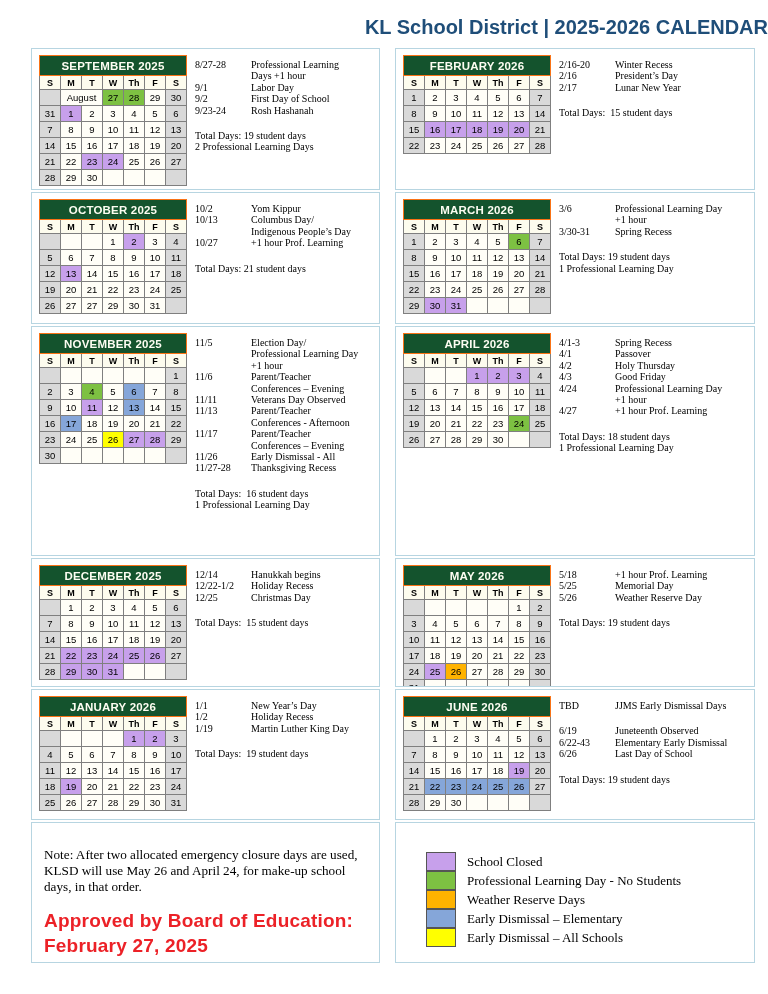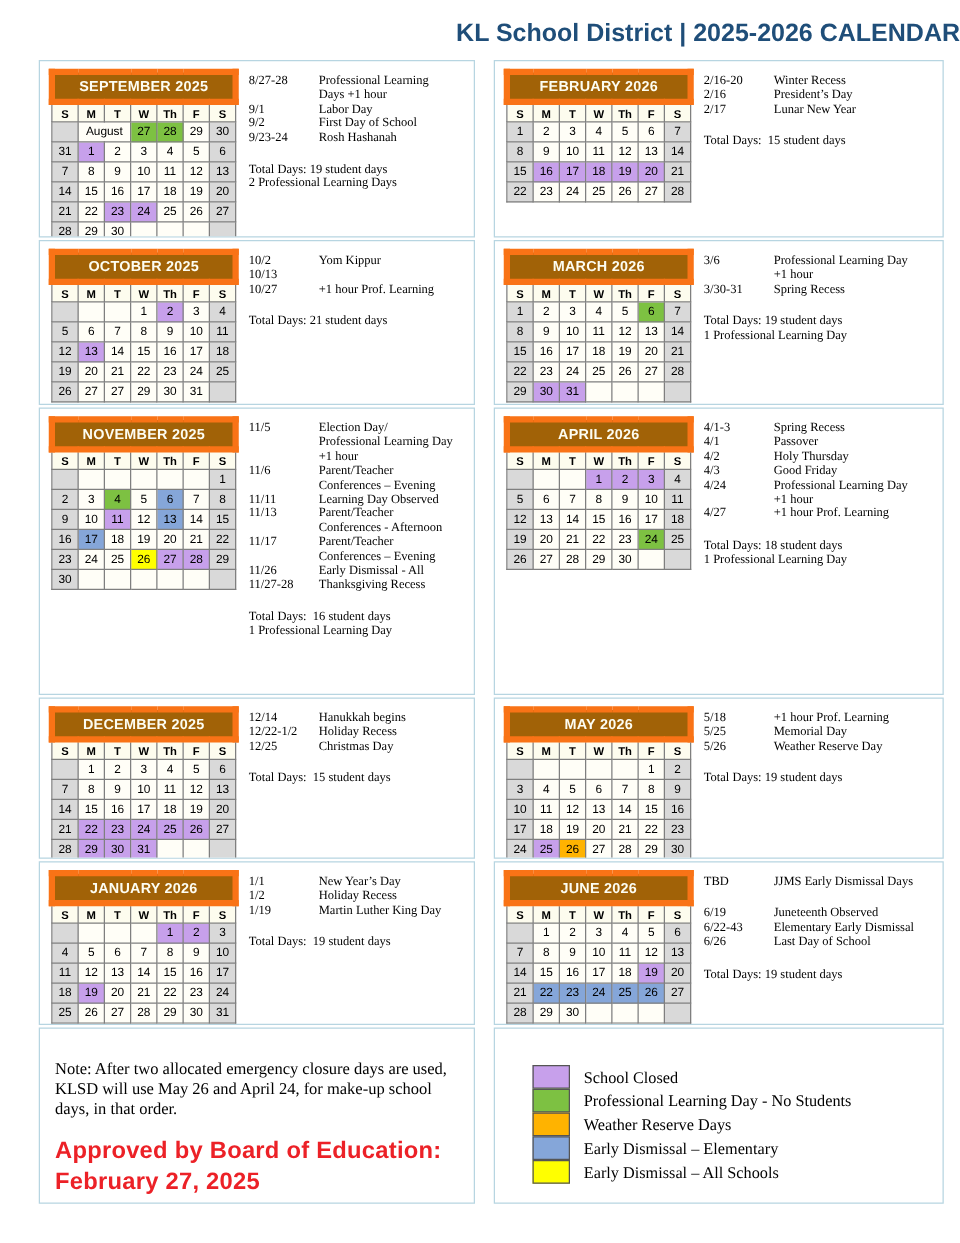--- a/index.html
+++ b/index.html
@@ -4,22 +4,22 @@
 <style>
   html,body{margin:0;padding:0;background:#ffffff;}
   body{width:768px;height:994px;font-family:"Liberation Sans",sans-serif;position:relative;overflow:hidden;}
   .page-title{color:#1F4E79;font-weight:bold;font-size:20px;text-align:right;margin:16px 0 9px 0;font-family:"Liberation Sans",sans-serif;}
   .grid{display:grid;grid-template-columns:349px 360px;column-gap:15px;row-gap:2px;
         grid-template-rows:142px 132px 230px 129px 131px 141px;margin-left:31px;}
   .panel{border:1px solid #B7D5E1;background:#FFFFFF;box-sizing:border-box;overflow:hidden;}
   .month-panel{display:flex;align-items:flex-start;padding:6px 0 0 7px;}
   table.cal{border-collapse:collapse;flex-shrink:0;}
   table.cal th,table.cal td{border:1px solid #7F7F7F;text-align:center;padding:0;}
-  table.cal .mname{background:#a16207;color:#FDFDF2;font-size:11.5px;font-weight:bold;height:19px;
-        border:5px solid #f97316;letter-spacing:.2px;}
+  table.cal .mname{background:#14532d;color:#FDFDF2;font-size:11.5px;font-weight:bold;height:19px;
+        border:1px solid #f97316;letter-spacing:.2px;}
   table.cal tr.dow th{background:#FDFCEE;font-size:9px;font-weight:bold;height:13px;width:20px;color:#000;}
   table.cal td{font-size:9.5px;height:15px;width:20px;background:#FFFEF7;color:#000;font-family:"Liberation Sans",sans-serif;}
   table.cal td.we{background:#D9D9D9;}
   .notes{font-family:"Liberation Serif",serif;font-size:10px;line-height:1.14;padding:4px 0 0 8px;color:#000;flex:1;}
   .nrow{display:flex;}
   .nd{min-width:52px;padding-right:4px;flex-shrink:0;}
   .nt{white-space:pre;}
   .nspace{height:14px;}
   .ntotals{margin-top:14px;white-space:pre;}
   .bottom-left{padding:11px 12px 0 12px;font-family:"Liberation Serif",serif;color:#000;}
@@ -261,20 +261,22 @@
           </tr>
         </tbody>
       </table>
       <div class="notes">
         <div class="nrow">
           <span class="nd">10/2</span>
           <span class="nt">Yom Kippur</span>
         </div>
         <div class="nrow">
           <span class="nd">10/13</span>
+          <span class="nt">Columbus Day/
+Indigenous People’s Day</span>
         </div>
         <div class="nrow">
           <span class="nd">10/27</span>
           <span class="nt">+1 hour Prof. Learning</span>
         </div>
         <div class="ntotals">Total Days: 21 student days</div>
       </div>
     </div>
     <div class="panel month-panel">
       <table class="cal">
@@ -430,21 +432,21 @@
 Professional Learning Day
 +1 hour</span>
         </div>
         <div class="nrow">
           <span class="nd">11/6</span>
           <span class="nt">Parent/Teacher
 Conferences – Evening</span>
         </div>
         <div class="nrow">
           <span class="nd">11/11</span>
-          <span class="nt">Learning Day Observed</span>
+          <span class="nt">Veterans Day Observed</span>
         </div>
         <div class="nrow">
           <span class="nd">11/13</span>
           <span class="nt">Parent/Teacher
 Conferences - Afternoon</span>
         </div>
         <div class="nrow">
           <span class="nd">11/17</span>
           <span class="nt">Parent/Teacher
 Conferences – Evening</span>

